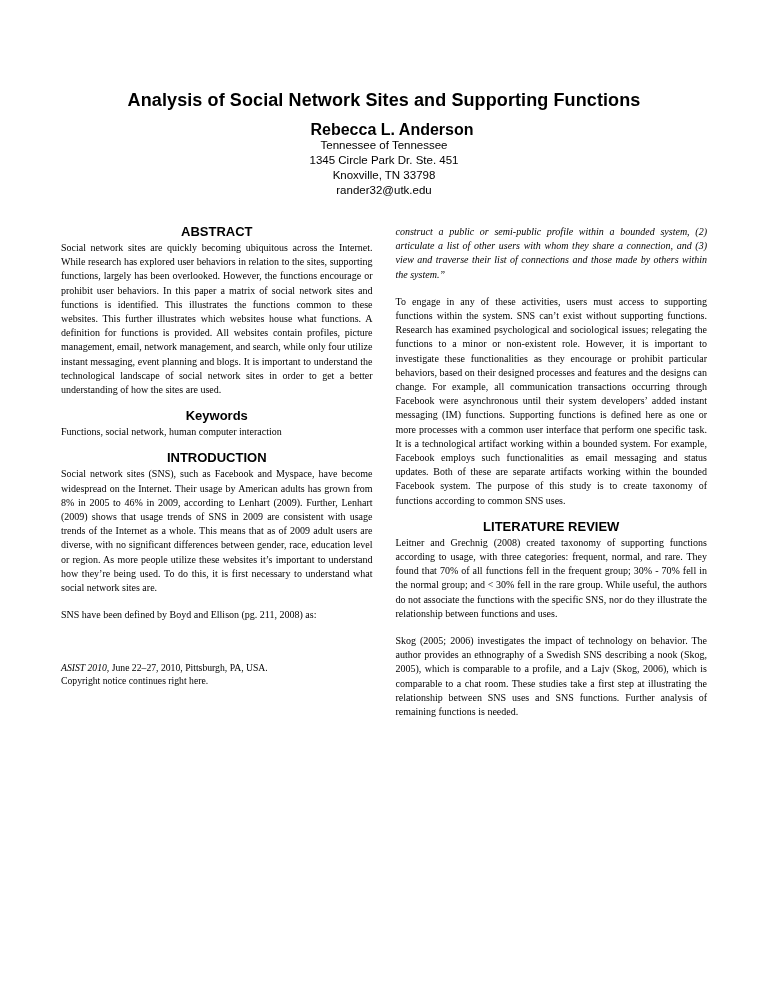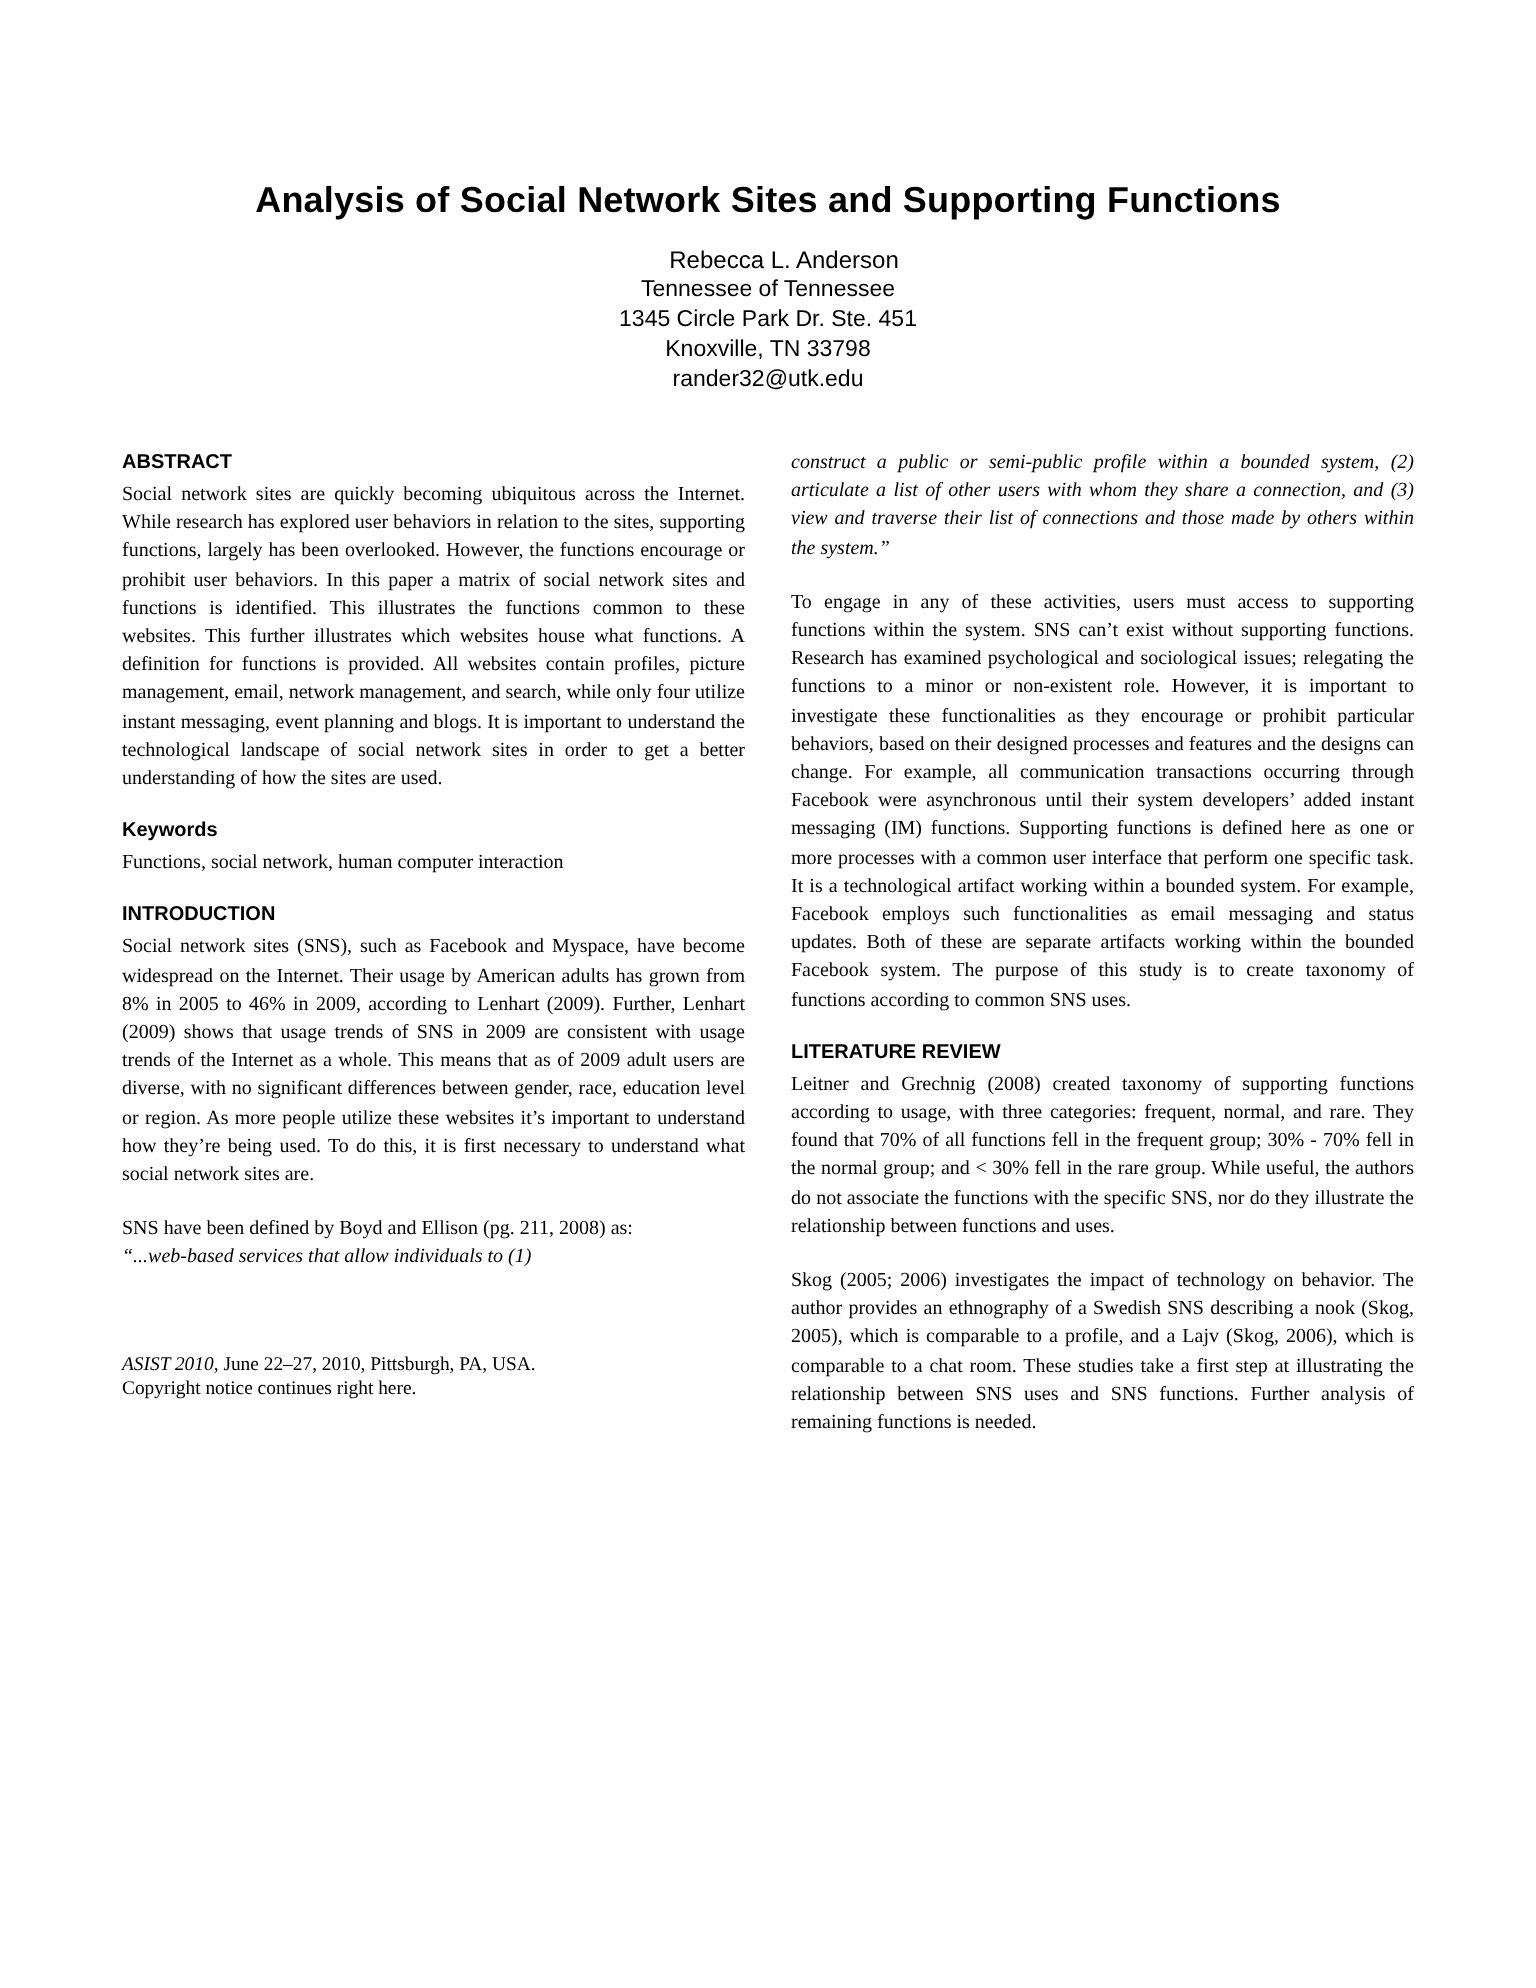--- a/index.html
+++ b/index.html
@@ -28,39 +28,40 @@
     letter-spacing: 0.1px;
   }
   .author-block {
     text-align: center;
     font-family: "Liberation Sans", sans-serif;
     font-size: 11.5px;
     line-height: 15px;
     margin-bottom: 27px;
   }
   .author-name {
-    font-weight: normal;
-    font-size: 12px;
+    font-weight: bold;
+    font-size: 16px;
     line-height: 16px;
     margin-left: 16px;
   }
   .columns {
     display: flex;
     gap: 23px;
     padding: 0 61px;
     align-items: flex-start;
   }
   .col { flex: 1; min-width: 0; }
   .col > :first-child { margin-top: 0; }
   .sec-heading {
     font-family: "Liberation Sans", sans-serif;
-    font-size: 10px;
+    font-size: 13px;
     font-weight: bold;
     line-height: 13px;
     margin: 12px 0 3px 0;
+    text-align: center;
   }
   .body-text {
     font-size: 10px;
     line-height: 14.2px;
     text-align: justify;
   }
   .spaced { margin-top: 13px; }
   .italic { font-style: italic; }
   .footnote {
     margin-top: 40px;
@@ -90,21 +91,20 @@
       <h2 class="sec-heading">ABSTRACT</h2>
       <p class="body-text">Social network sites are quickly becoming ubiquitous across the Internet.  While research has explored user behaviors in relation to the sites, supporting functions, largely has been overlooked.  However, the functions encourage or prohibit user behaviors. In this paper a matrix of social network sites and functions is identified.  This illustrates the functions common to these websites.  This further illustrates which websites house what functions. A definition for functions is provided. All websites contain profiles, picture management, email, network management, and search, while only four utilize instant messaging, event planning and blogs.  It is important to understand the technological landscape of social network sites in order to get a better understanding of how the sites are used.</p>
 
       <h2 class="sec-heading">Keywords</h2>
       <p class="body-text">Functions, social network, human computer interaction</p>
 
       <h2 class="sec-heading">INTRODUCTION</h2>
       <p class="body-text">Social network sites (SNS), such as Facebook and Myspace, have become widespread on the Internet.  Their usage by American adults has grown from 8% in 2005 to 46% in 2009, according to Lenhart (2009).  Further, Lenhart (2009) shows that usage trends of SNS in 2009 are consistent with usage trends of the Internet as a whole. This means that as of 2009 adult users are diverse, with no significant differences between gender, race, education level or region.  As more people utilize these websites it’s important to understand how they’re being used.  To do this, it is first necessary to understand what social network sites are.</p>
 
       <p class="body-text spaced">SNS have been defined by Boyd and Ellison (pg. 211, 2008) as:</p>
-      <p class="body-text italic">“...web-based services that allow individuals to (1)</p>
 
       <div class="footnote">
         <div><span class="italic">ASIST 2010,</span><span> June 22–27, 2010, Pittsburgh, PA, USA.</span></div>
         <div>Copyright notice continues right here.</div>
       </div>
     </div>
 
     <div class="col">
       <p class="body-text italic">construct a public or semi-public profile within a bounded system, (2) articulate a list of other users with whom they share a connection, and (3) view and traverse their list of connections and those made by others within the system.”</p>
 

